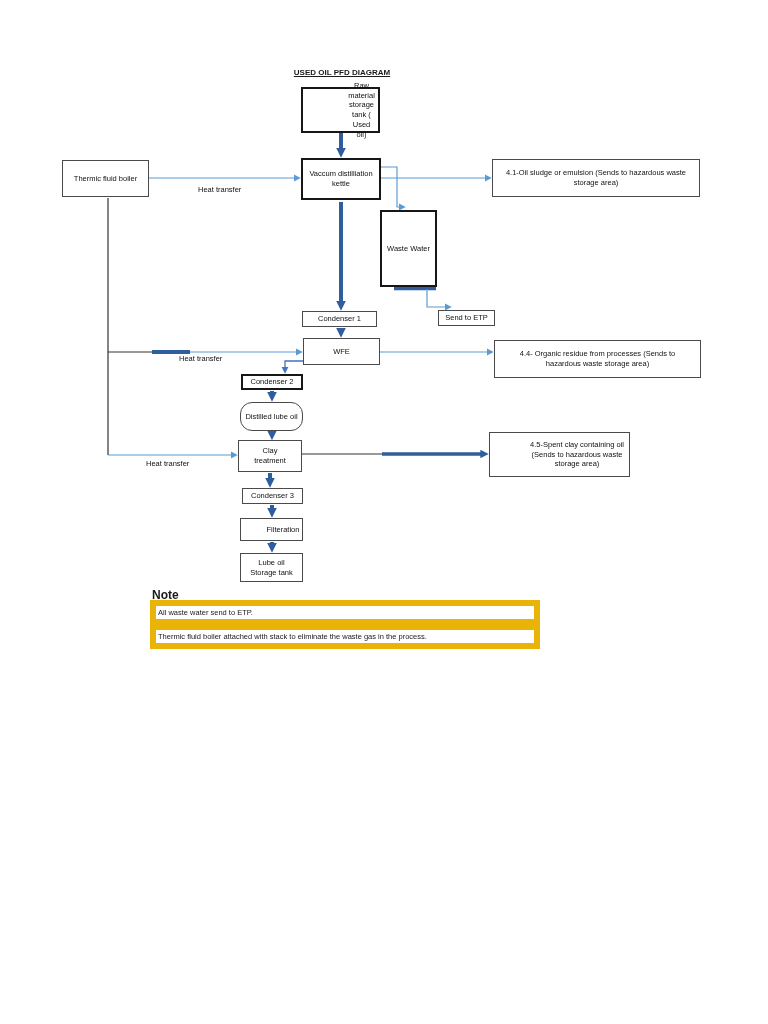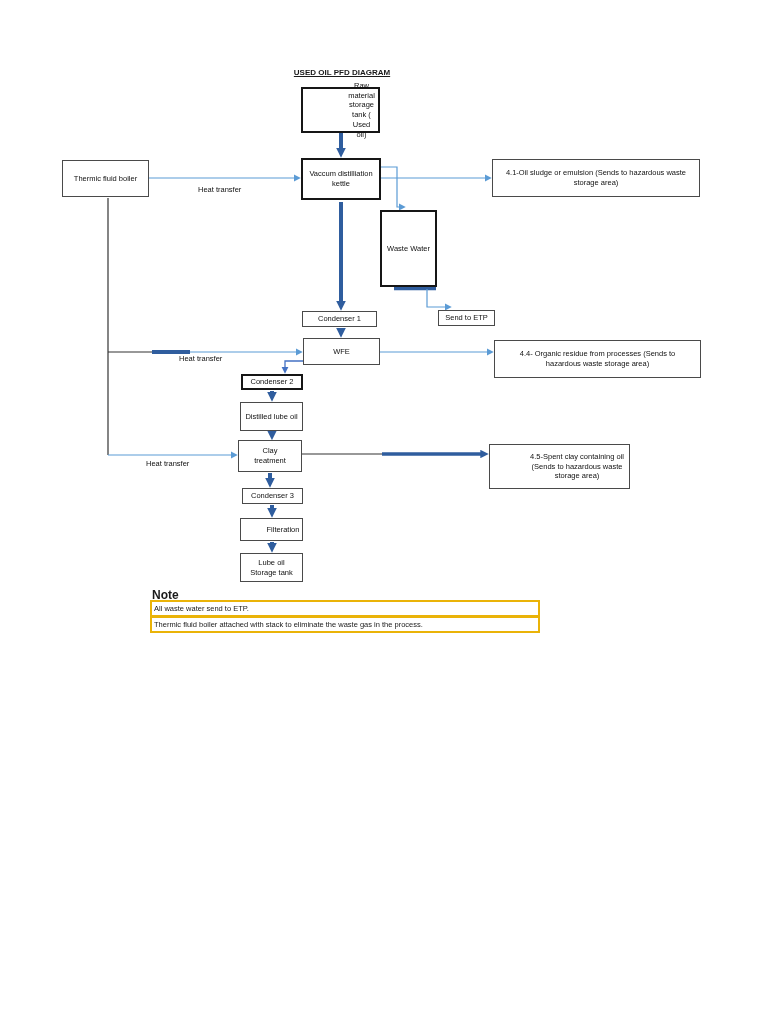--- a/index.html
+++ b/index.html
@@ -25,33 +25,33 @@
   #kettle .lbl{max-width:74px;}
   #sludge{left:492px;top:159px;width:208px;height:38px;}
   #sludge .lbl{max-width:186px;}
   #wastewater{left:380px;top:210px;width:57px;height:77px;}
   #cond1{left:302px;top:311px;width:75px;height:16px;}
   #sendetp{left:438px;top:310px;width:57px;height:16px;}
   #wfe{left:303px;top:338px;width:77px;height:27px;}
   #organic{left:494px;top:340px;width:207px;height:38px;}
   #organic .lbl{max-width:172px;}
   #cond2{left:241px;top:374px;width:62px;height:16px;}
-  #distilled{left:240px;top:402px;width:63px;height:29px;}
+  #distilled{left:240px;top:402px;width:63px;height:29px;border-radius:12px;}
   #distilled .lbl{max-width:56px;}
   #clay{left:238px;top:440px;width:64px;height:32px;}
   #clay .lbl{max-width:40px;}
-  #spent{left:489px;top:444px;width:141px;height:45px;padding-left:37px;}
+  #spent{left:489px;top:432px;width:141px;height:45px;padding-left:37px;}
   #spent .lbl{max-width:126px;}
   #cond3{left:242px;top:488px;width:61px;height:16px;}
   #filt{left:240px;top:518px;width:63px;height:23px;padding-left:25px;}
   #lube{left:240px;top:553px;width:63px;height:29px;}
   #lube .lbl{max-width:48px;}
   #noteHead{position:absolute;left:152px;top:588px;z-index:2;font-size:12px;font-weight:bold;}
   #noteTable{position:absolute;left:150px;top:600px;width:390px;z-index:2;}
-  .noterow{border:2px solid #eab308;height:13px;line-height:13px;font-size:7.5px;
+  .noterow{border:6px solid #eab308;height:13px;line-height:13px;font-size:7.5px;
            padding-left:2px;background:#fff;}
   .noterow + .noterow{margin-top:-1px;}
 </style>
 </head>
 <body>
 
 <div id="page">
 
   <svg id="connectors" width="768" height="1024" viewBox="0 0 768 1024">
     <defs>

